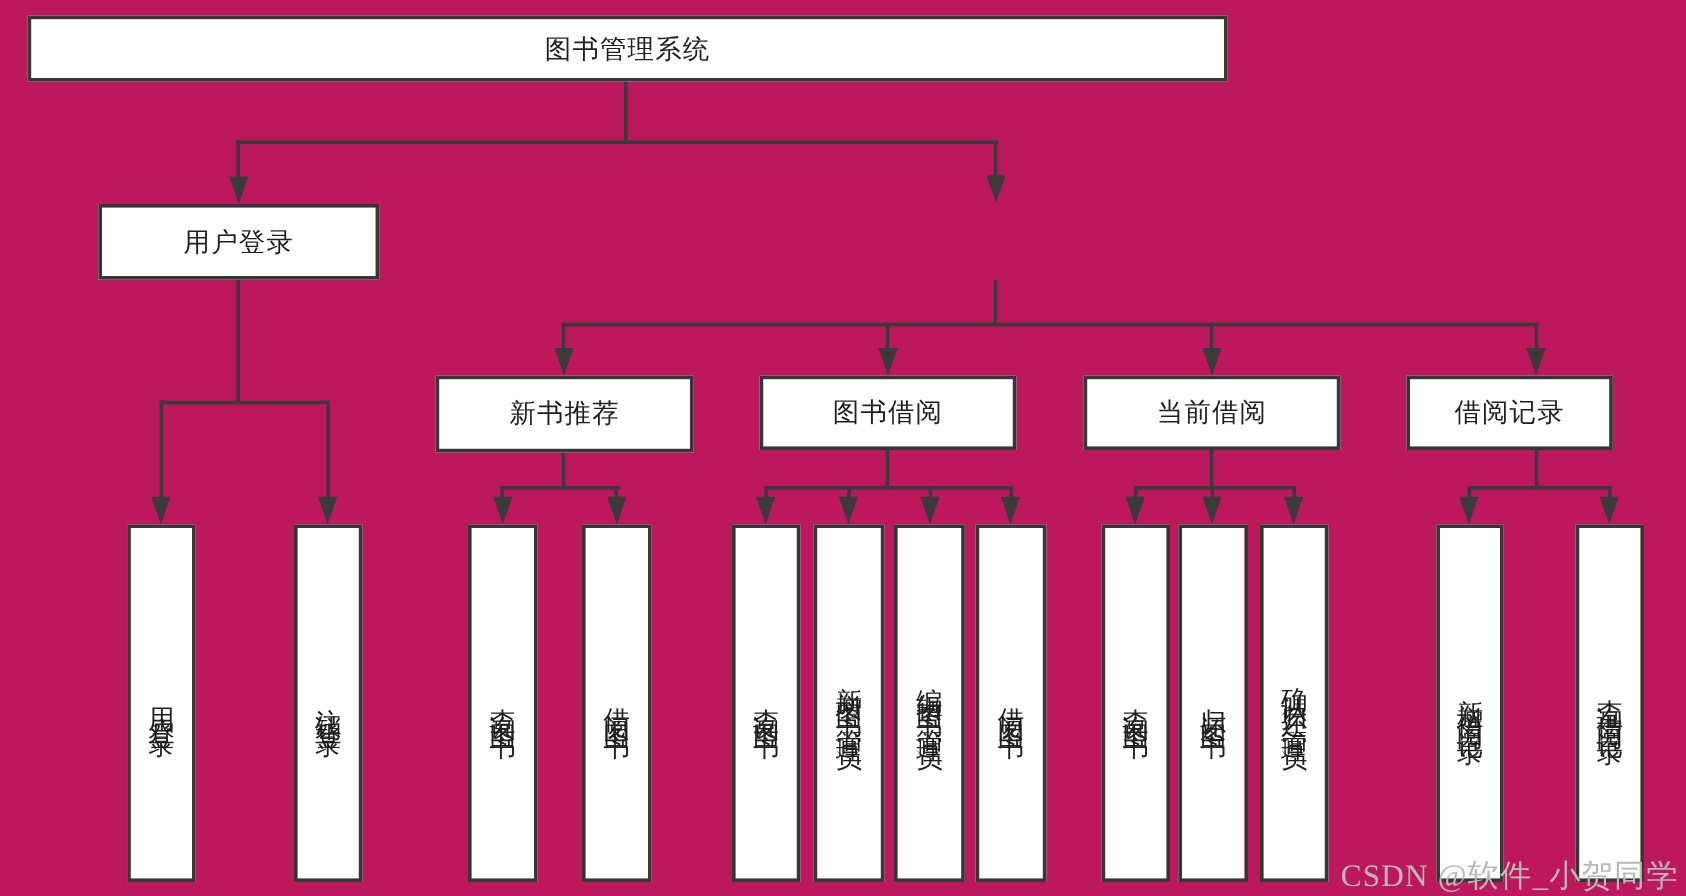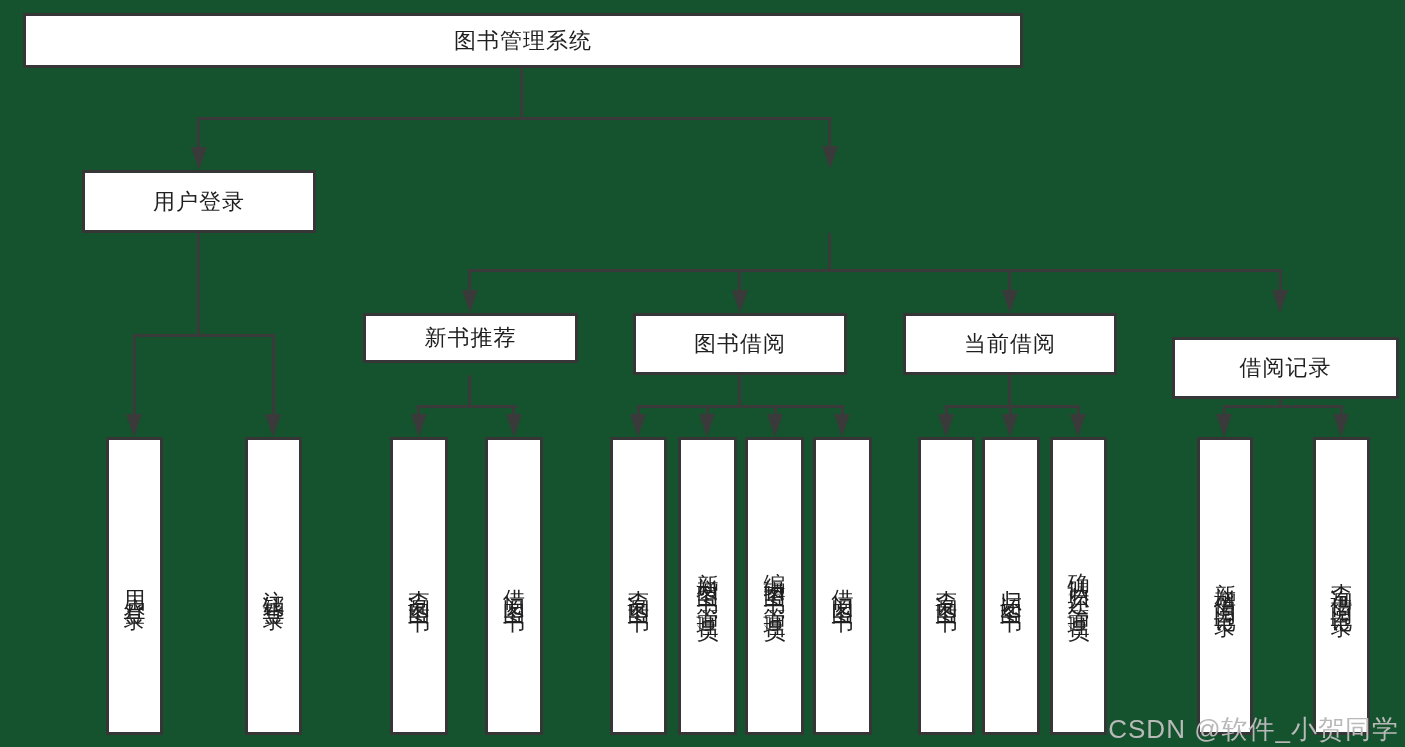--- a/index.html
+++ b/index.html
@@ -1,20 +1,20 @@
 <!DOCTYPE html>
 <html><head>
 <meta charset="utf-8">
 <style>
   html,body{margin:0;padding:0;background:#ffffff;}
   #canvas{
     position:relative;
     width:1405px;height:747px;
-    background:#14532d;
-    font-family:Liberation Sans, sans-serif;
+    background:#be185d;
+    font-family:Liberation Serif, serif;
     overflow:hidden;
   }
   .box{
     position:absolute;
     box-sizing:border-box;
     background:#ffffff;
     border:3px solid #363636;
     display:flex;
     align-items:center;
     justify-content:center;
@@ -86,30 +86,30 @@
   <div class="hline" style="left:468px;top:269px;width:814px;height:3px;"></div>
   <div class="vline" style="left:468px;top:269px;width:3px;height:24px;"></div>
   <div class="arrow" style="left:462px;top:290px;"></div>
   <div class="vline" style="left:738px;top:269px;width:3px;height:24px;"></div>
   <div class="arrow" style="left:732px;top:290px;"></div>
   <div class="vline" style="left:1008px;top:269px;width:3px;height:24px;"></div>
   <div class="arrow" style="left:1002px;top:290px;"></div>
   <div class="vline" style="left:1279px;top:269px;width:3px;height:24px;"></div>
   <div class="arrow" style="left:1272px;top:290px;"></div>
 
-  <div class="box" style="left:363px;top:313px;width:215px;height:50px;">
+  <div class="box" style="left:363px;top:313px;width:215px;height:64px;">
     <span>新书推荐</span>
   </div>
   <div class="box" style="left:633px;top:313px;width:214px;height:62px;">
     <span>图书借阅</span>
   </div>
   <div class="box" style="left:903px;top:313px;width:214px;height:62px;">
     <span>当前借阅</span>
   </div>
-  <div class="box" style="left:1172px;top:313px;width:227px;height:62px;margin-top:24px;">
+  <div class="box" style="left:1172px;top:313px;width:172px;height:62px;">
     <span>借阅记录</span>
   </div>
 
   <div class="vline" style="left:468px;top:375px;width:3px;height:33px;"></div>
   <div class="hline" style="left:417px;top:405px;width:100px;height:3px;"></div>
   <div class="vline" style="left:417px;top:405px;width:3px;height:12px;"></div>
   <div class="arrow" style="left:411px;top:414px;"></div>
   <div class="vline" style="left:512px;top:405px;width:3px;height:12px;"></div>
   <div class="arrow" style="left:506px;top:414px;"></div>
 

